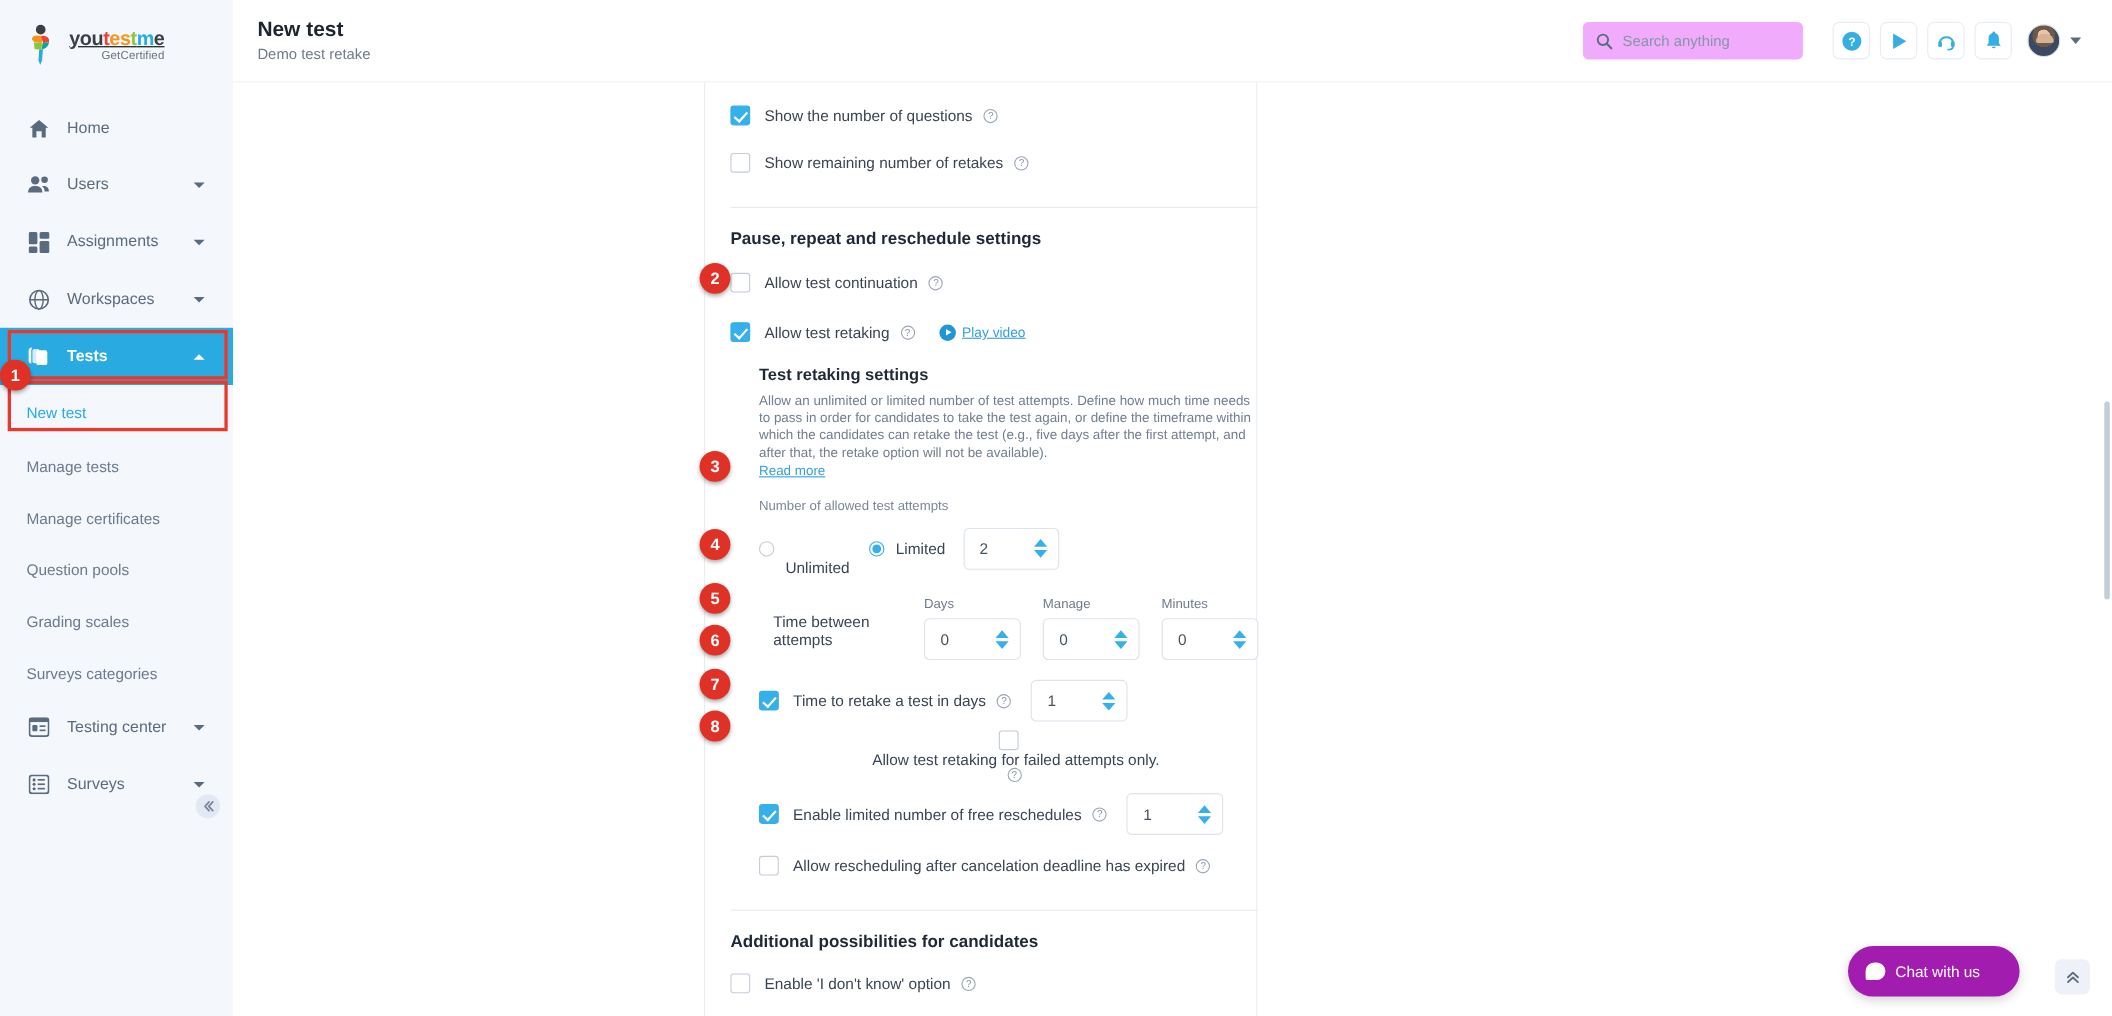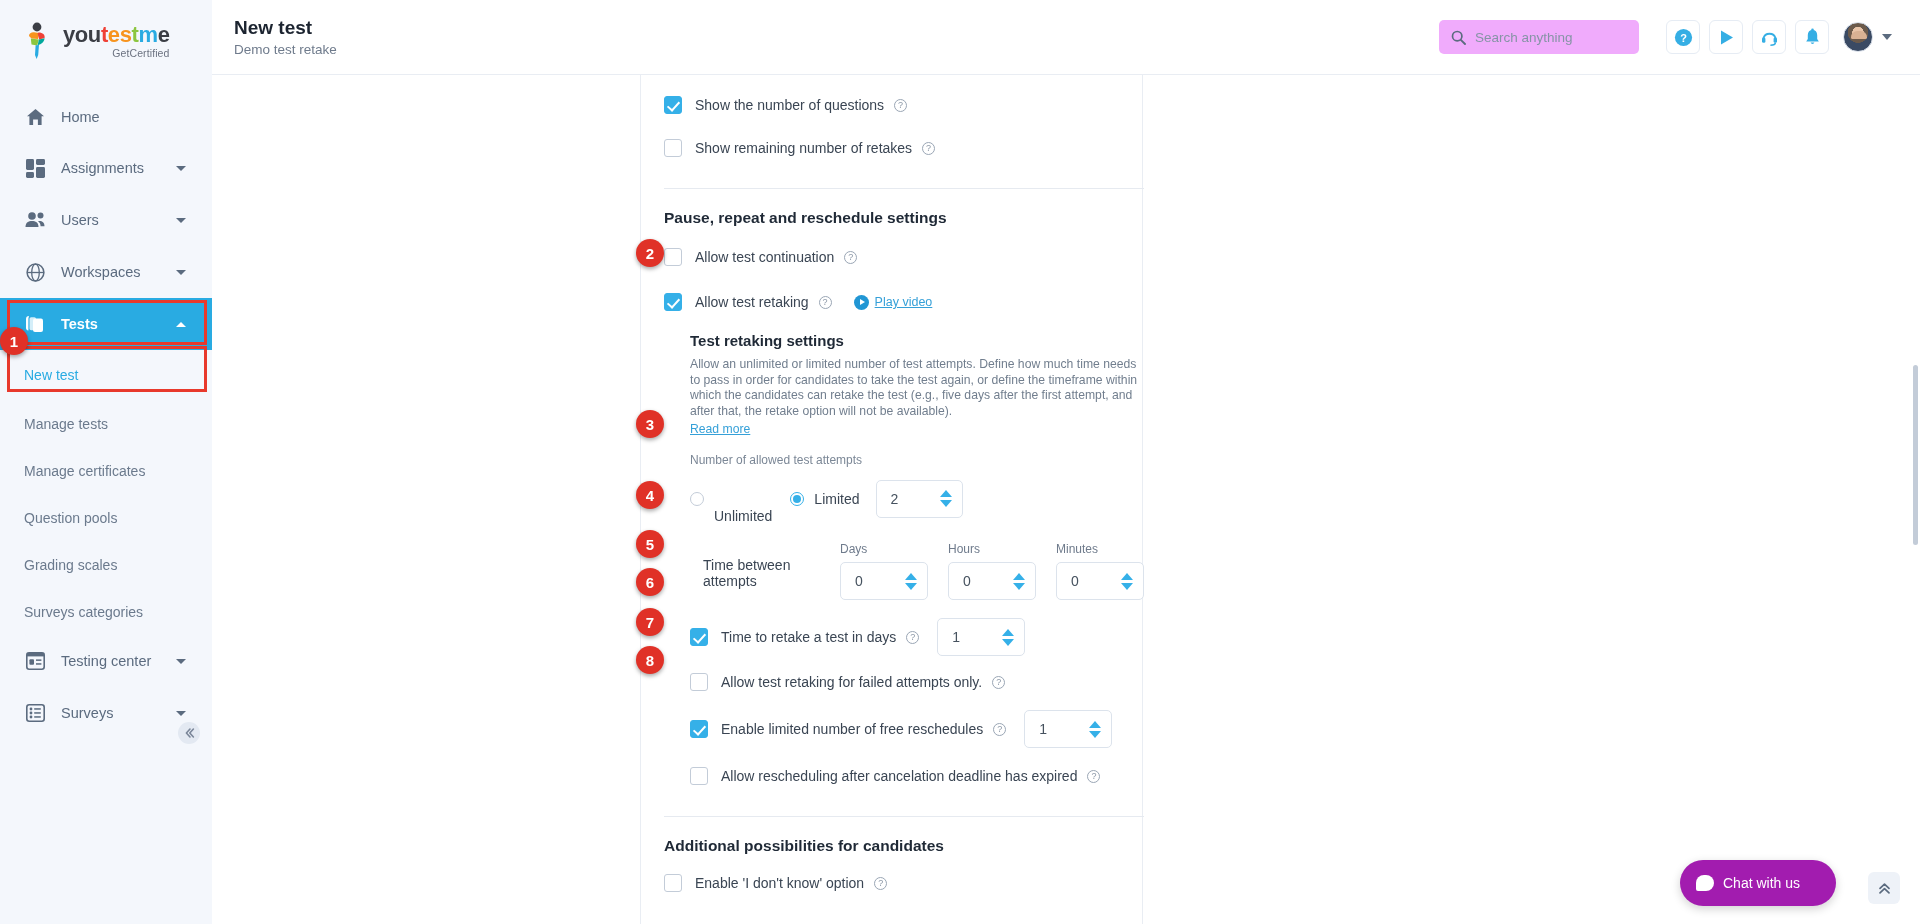--- a/index.html
+++ b/index.html
@@ -13,21 +13,21 @@
   .app { position: relative; width: 1920px; height: 924px; display: flex; }
 
   
   .sidebar {
     width: 212px; height: 924px; background: #f4f7fc;
     flex: 0 0 212px; position: relative; overflow: hidden;
   }
   .logo-area { height: 82px; display: flex; align-items: center; padding-left: 22px; }
   .logo-mark { width: 34px; height: 38px; position: relative; flex: 0 0 34px; }
   .logo-text-wrap { margin-left: 7px; }
-  .logo-word { font-size: 22px; font-weight: bold; letter-spacing: -0.4px; line-height: 1; }
+  .logo-word { font-size: 18px; font-weight: bold; letter-spacing: -0.4px; line-height: 1; text-decoration: underline; }
   .logo-word .c1 { color: #3b3e45; }
   .logo-word .c2 { color: #ef4136; }
   .logo-word .c3 { color: #f7941e; }
   .logo-word .c4 { color: #8cc63f; }
   .logo-word .c5 { color: #29abe2; }
   .logo-word .c6 { color: #3b3e45; }
   .logo-sub { font-size: 10.5px; color: #6b7280; text-align: right; margin-top: 1px; letter-spacing: .1px; }
 
   .nav { margin-top: 10px; }
   .nav-item {
@@ -236,41 +236,41 @@
         <span class="ico">
           <svg width="19" height="18" viewBox="0 0 19 18">
               <path d="M9.5 1 L18 8.2 L15.6 8.2 L15.6 17 L11.9 17 L11.9 11.4 L7.1 11.4 L7.1 17 L3.4 17 L3.4 8.2 L1 8.2 Z" fill="#5b6b7f"></path>
             </svg>
         </span>
         <span>Home</span>
       </div>
 
       <div class="nav-item">
         <span class="ico">
+          <svg width="20" height="16" viewBox="0 0 20 16">
+            <circle cx="7" cy="4" r="3.8" fill="#5b6b7f"></circle>
+            <circle cx="15.5" cy="3.4" r="3" fill="#5b6b7f"></circle>
+            <path d="M0.5 15 C0.5 10.5 3.5 9 7 9 C10.5 9 13.5 10.5 13.5 15 Z" fill="#5b6b7f"></path>
+            <path d="M13 9.2 C16.5 8.6 19.5 10 19.5 14.2 L15.6 14.2 C15.6 12 14.6 10.2 13 9.2 Z" fill="#5b6b7f"></path>
+          </svg>
+        </span>
+        <span>Users</span>
+        <span class="caret"></span>
+      </div>
+
+      <div class="nav-item">
+        <span class="ico">
           <svg width="19" height="19" viewBox="0 0 19 19">
             <rect x="0" y="0" width="8" height="11" rx="1.4" fill="#5b6b7f"></rect>
             <rect x="10" y="0" width="9" height="6" rx="1.4" fill="#5b6b7f"></rect>
             <rect x="10" y="8" width="9" height="11" rx="1.4" fill="#5b6b7f"></rect>
             <rect x="0" y="13" width="8" height="6" rx="1.4" fill="#5b6b7f"></rect>
           </svg>
         </span>
         <span>Assignments</span>
-        <span class="caret"></span>
-      </div>
-
-      <div class="nav-item">
-        <span class="ico">
-          <svg width="20" height="16" viewBox="0 0 20 16">
-            <circle cx="7" cy="4" r="3.8" fill="#5b6b7f"></circle>
-            <circle cx="15.5" cy="3.4" r="3" fill="#5b6b7f"></circle>
-            <path d="M0.5 15 C0.5 10.5 3.5 9 7 9 C10.5 9 13.5 10.5 13.5 15 Z" fill="#5b6b7f"></path>
-            <path d="M13 9.2 C16.5 8.6 19.5 10 19.5 14.2 L15.6 14.2 C15.6 12 14.6 10.2 13 9.2 Z" fill="#5b6b7f"></path>
-          </svg>
-        </span>
-        <span>Users</span>
         <span class="caret"></span>
       </div>
 
       <div class="nav-item">
         <span class="ico">
           <svg width="19" height="19" viewBox="0 0 19 19">
             <circle cx="9.5" cy="9.5" r="8.4" fill="none" stroke="#5b6b7f" stroke-width="1.5"></circle>
             <ellipse cx="9.5" cy="9.5" rx="3.8" ry="8.4" fill="none" stroke="#5b6b7f" stroke-width="1.3"></ellipse>
             <line x1="1.1" y1="9.5" x2="17.9" y2="9.5" stroke="#5b6b7f" stroke-width="1.3"></line>
           </svg>
@@ -473,21 +473,21 @@
               <div class="col-head">Days</div>
               <span class="stepper" style="width:88px; display:flex;">
                 <input class="val" value="0" style="">
                 <span class="spin">
                   <span class="up"></span>
                   <span class="dn"></span>
                 </span>
               </span>
             </div>
             <div style="margin-left:20px;">
-              <div class="col-head">Hours</div>
+              <div class="col-head">Manage</div>
               <span class="stepper" style="width:88px; display:flex;">
                 <input class="val" value="0" style="">
                 <span class="spin">
                   <span class="up"></span>
                   <span class="dn"></span>
                 </span>
               </span>
             </div>
             <div style="margin-left:20px;">
               <div class="col-head">Minutes</div>
@@ -508,21 +508,21 @@
             <span class="qmark">?</span>
             <span class="stepper" style="width:88px; margin-left:18px;">
               <input class="val" value="1" style="">
               <span class="spin">
                 <span class="up"></span>
                 <span class="dn"></span>
               </span>
             </span>
           </div>
 
-          <div class="row" style="margin-top:8px;">
+          <div class="row" style="margin-top:8px;flex-direction:column;">
             <span class="cb"></span>
             <span class="cb-label">Allow test retaking for failed attempts only.</span>
             <span class="qmark">?</span>
           </div>
 
           <div class="row" style="margin-top:10px;">
             <span class="cb on"></span>
             <span class="cb-label">Enable limited number of free reschedules</span>
             <span class="qmark">?</span>
             <span class="stepper" style="width:88px; margin-left:18px;">

